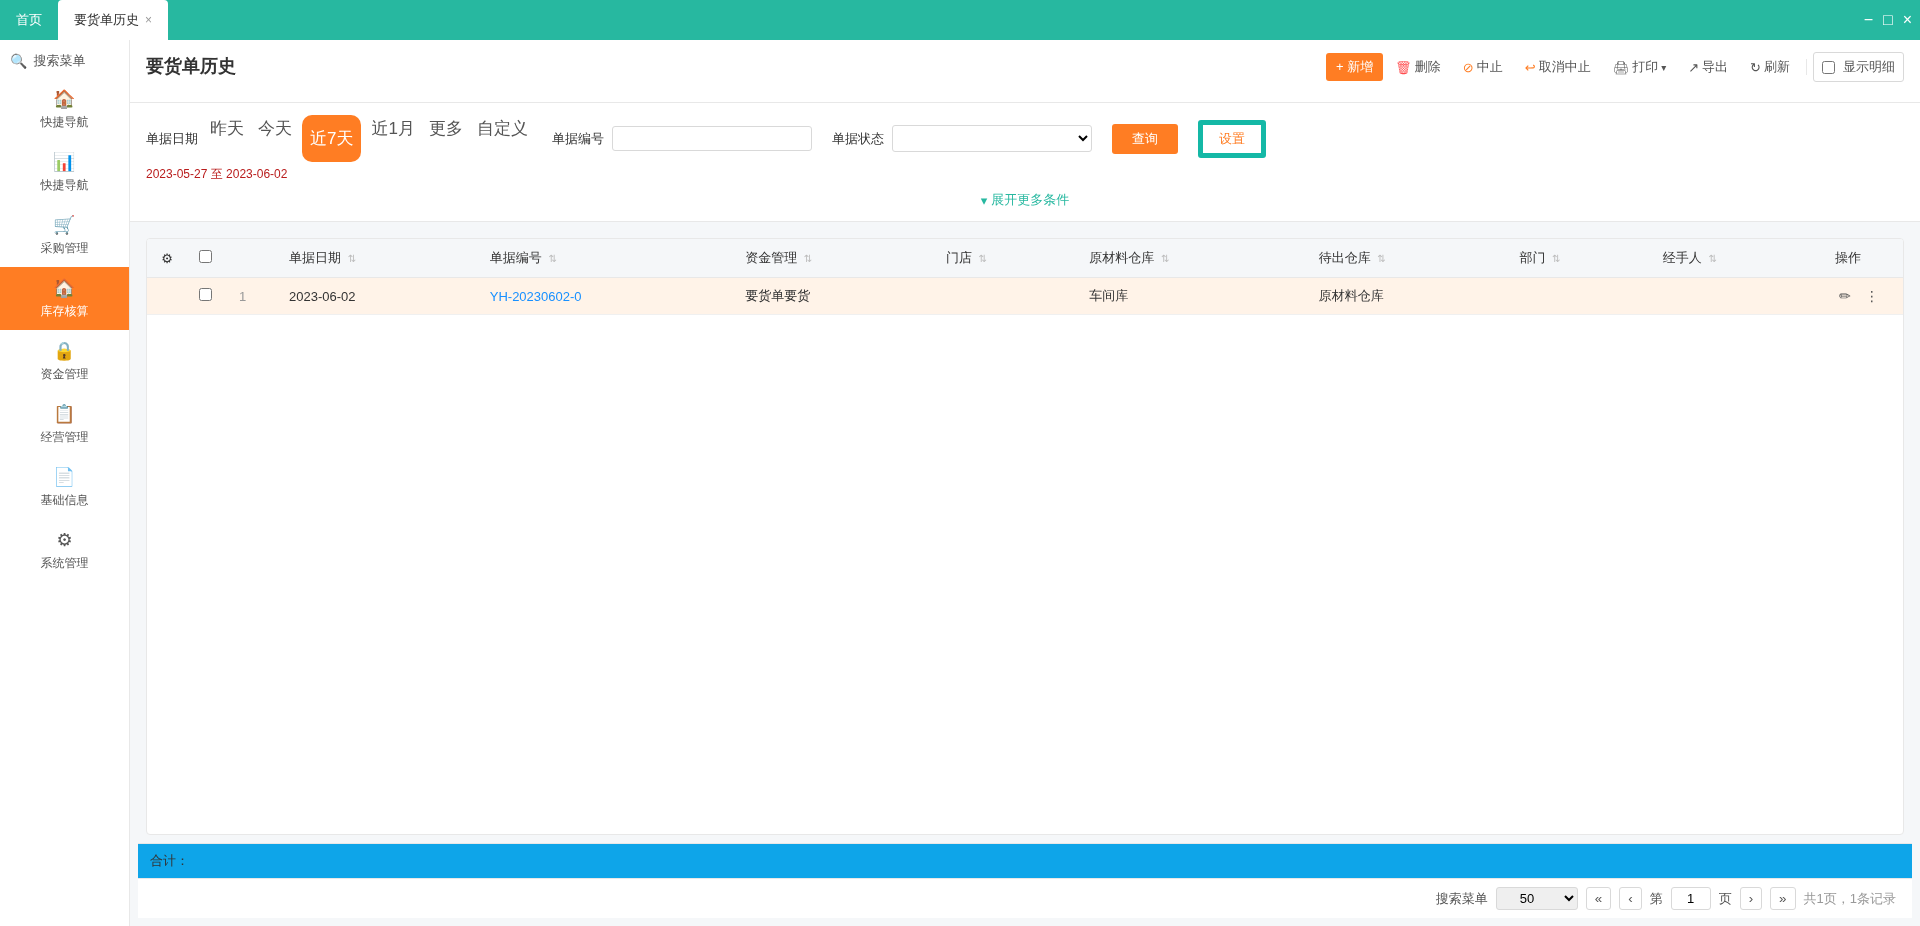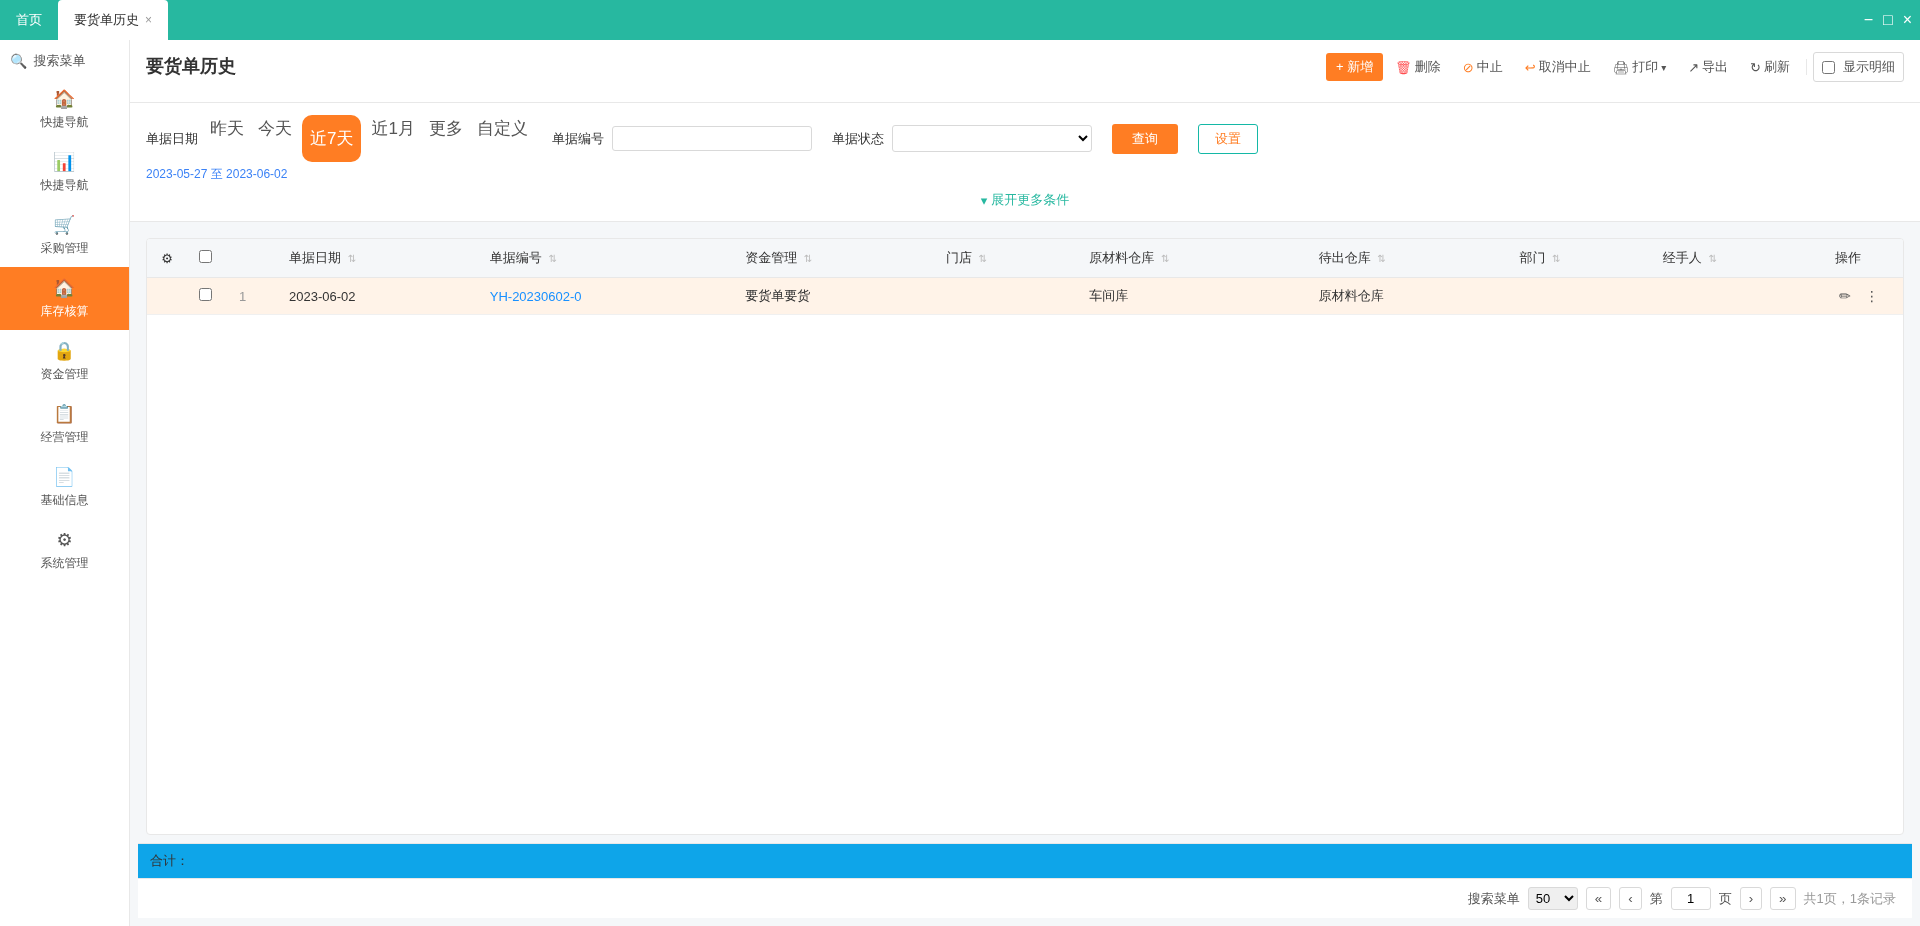--- a/index.html
+++ b/index.html
@@ -176,21 +176,21 @@
       color: #555;
       padding: 2px 4px;
     }
     .date-shortcut.active {
       background: #ff7d23;
       color: #fff;
       border-radius: 10px;
       padding: 12px 8px;
     }
     .date-range {
-      color: #3b82f6;
+      color: #b91c1c;
       font-size: 12px;
     }
     .filter-input {
       border: 1px solid #d9d9d9;
       border-radius: 3px;
       padding: 4px 8px;
       font-size: 13px;
       width: 200px;
       outline: none;
     }
@@ -297,21 +297,21 @@
       display: flex;
       align-items: center;
       justify-content: flex-end;
       gap: 8px;
       font-size: 13px;
       color: #555;
     }
     .pagination-bar select {
       border: 1px solid #d9d9d9;
       border-radius: 3px;
-      padding: 2px 3px;
+      padding: 2px 19px;
       font-size: 13px;
     }
     .pagination-btn {
       border: 1px solid #d9d9d9;
       background: #fff;
       padding: 3px 8px;
       cursor: pointer;
       border-radius: 3px;
       color: #555;
     }
@@ -457,21 +457,21 @@
         <div class="filter-group">
           <span class="filter-label">单据状态</span>
           <select class="filter-select">
             <option value=""></option>
           </select>
         </div>
 
         <button class="toolbar-btn primary" style="padding: 6px 20px;">
           <span>查询</span>
         </button>
-        <button class="toolbar-btn" style="border:1px solid #14b8a6; color:#ff7d23; padding:5px 16px;">
+        <button class="toolbar-btn" style="border:5px solid #14b8a6; color:#ff7d23; padding:5px 16px;">
           <span>设置</span>
         </button>
       </div>
       <div style="margin-top:4px;">
         <span class="date-range">2023-05-27 至 2023-06-02</span>
       </div>
       <div class="expand-more">
         <span>▾</span>
         <span>展开更多条件</span>
       </div>

